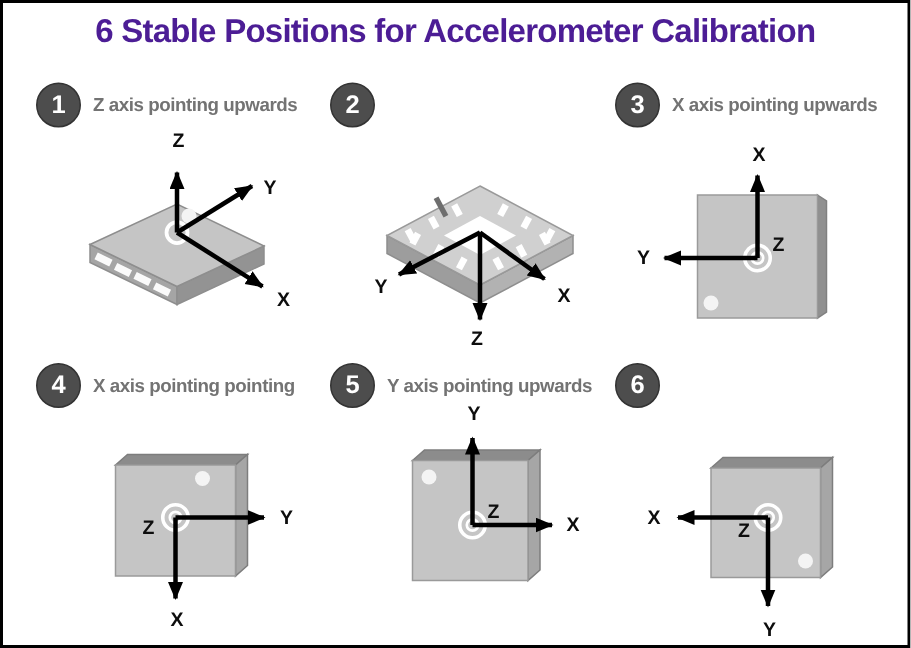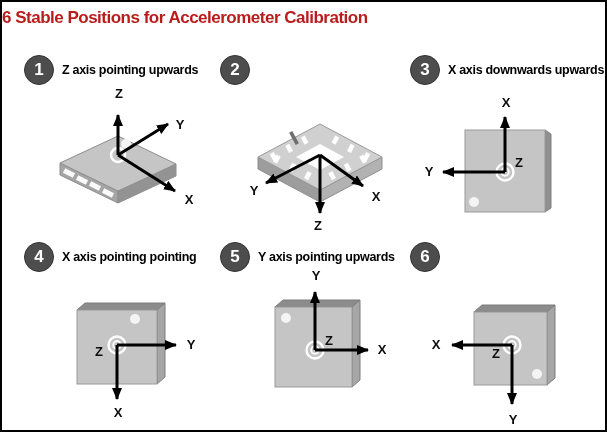--- a/index.html
+++ b/index.html
@@ -2,22 +2,22 @@
 <html><head>
 <meta charset="utf-8">
 <style>
   html,body{margin:0;padding:0;background:#e8e8e8;}
   .frame{
     position:relative;width:607px;height:432px;box-sizing:border-box;
     background:#ffffff;border:2px solid #000;overflow:hidden;
     font-family:"Liberation Sans", sans-serif;
   }
   .title{
-    position:absolute;top:6px;left:0;width:100%;
-    font-size:17px;font-weight:bold;color:#b91c1c;letter-spacing:-0.5px;
+    position:absolute;top:6px;left:0;width:100%;text-align:center;
+    font-size:22px;font-weight:bold;color:#4c1d95;letter-spacing:-0.5px;
     white-space:nowrap;
   }
   .cell{position:absolute;}
   .c1{left:0;top:50px;width:205px;height:188px;}
   .c2{left:205px;top:50px;width:195px;height:188px;}
   .c3{left:400px;top:50px;width:203px;height:188px;}
   .c4{left:0;top:238px;width:205px;height:192px;}
   .c5{left:205px;top:238px;width:195px;height:192px;}
   .c6{left:400px;top:238px;width:203px;height:192px;}
   .hdr{display:flex;align-items:center;gap:8px;}
@@ -25,21 +25,21 @@
   .r2 .hdr{margin-top:2px;}
   .pad-a{padding-left:22px;}
   .pad-b{padding-left:13px;}
   .pad-c{padding-left:8px;}
   .badge{
     width:30px;height:30px;border-radius:50%;flex:0 0 auto;
     border:1.5px solid #333;box-sizing:border-box;
     display:flex;align-items:center;justify-content:center;
     color:#fff;font-size:17px;font-weight:bold;
   }
-  .plabel{font-size:12.5px;font-weight:bold;color:#000000;letter-spacing:-0.3px;white-space:nowrap;}
+  .plabel{font-size:12.5px;font-weight:bold;color:#737373;letter-spacing:-0.3px;white-space:nowrap;}
   .diag{position:absolute;left:0;}
   .r1 .diag{top:35px;}
   .r2 .diag{top:24px;}
   .axl{font-family:"Liberation Sans",sans-serif;font-size:13px;font-weight:bold;fill:#0d0d0d;}
   .shaft{stroke:#000;stroke-width:3;}
   .pin{fill:#fafafa;}
   .pad{fill:#ffffff;}
 </style>
 </head>
 <body>
@@ -118,21 +118,21 @@
       </g>
       <text class="axl" x="47" y="108" text-anchor="middle">Y</text>
       <text class="axl" x="169" y="114" text-anchor="middle">X</text>
       <text class="axl" x="111" y="143" text-anchor="middle">Z</text>
     </svg>
   </div>
 
   <div class="cell c3 r1">
     <div class="hdr pad-c">
       <div class="badge" style="background-color: rgb(77, 77, 77);">3</div>
-      <div class="plabel">X axis downwards upwards</div>
+      <div class="plabel">X axis pointing upwards</div>
     </div>
     <svg class="diag" width="203" height="150" viewBox="0 0 203 150">
       <g>
         <polygon points="143,43 149,47 149,121 143,125" fill="#909090" stroke="#808080" stroke-width="1"></polygon>
         <rect x="63" y="43" width="80" height="82" stroke="#9a9a9a" stroke-width="1" fill="#c5c5c5"></rect>
         <circle cx="72" cy="115" r="5" fill="#f4f4f4"></circle>
         <g>
           <circle cx="103" cy="85" r="8.5" fill="none" stroke="#fff" stroke-width="2.4"></circle>
           <circle cx="103" cy="85" r="3.8" fill="none" stroke="#fff" stroke-width="1.8"></circle>
         </g>

